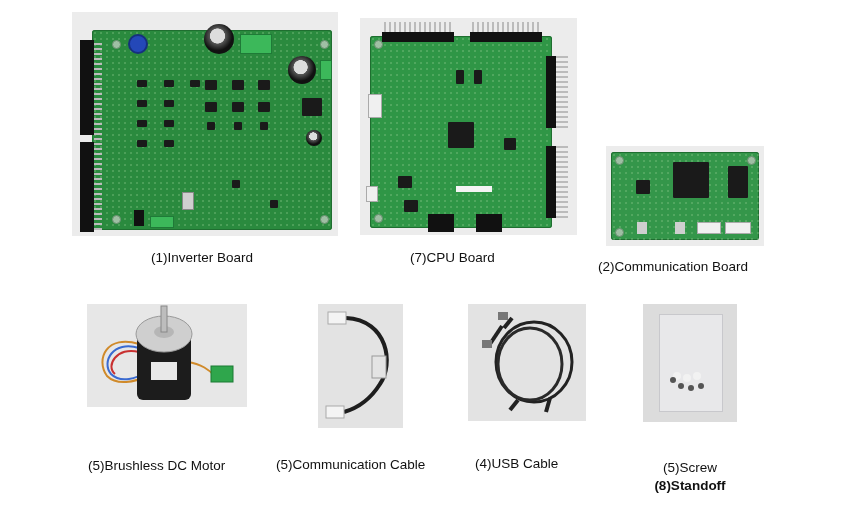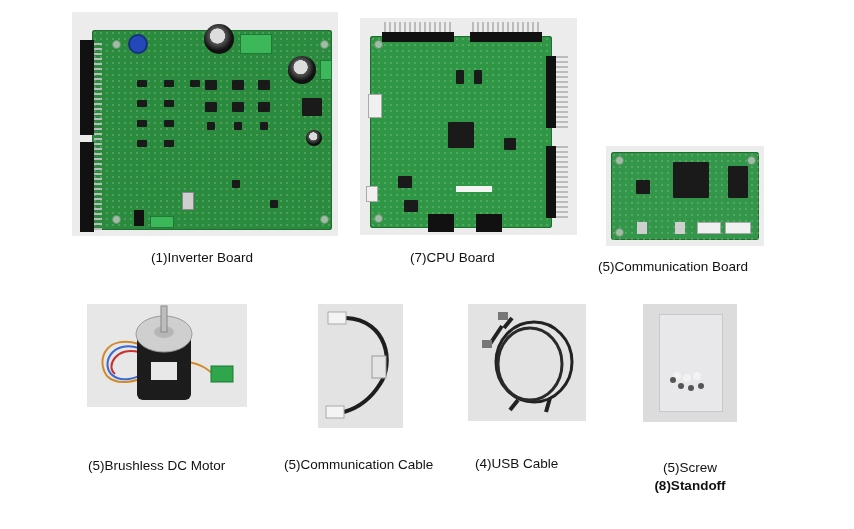--- a/index.html
+++ b/index.html
@@ -109,21 +109,21 @@
     <div class="chip" style="left:25px; top:28px; width:14px; height:14px;"></div>
     <div class="conn-w" style="left:86px; top:70px; width:22px; height:10px;"></div>
     <div class="conn-w" style="left:114px; top:70px; width:24px; height:10px;"></div>
     <div style="position:absolute; left:26px; top:70px; width:10px; height:12px; background:#cfcfcf;"></div>
     <div style="position:absolute; left:64px; top:70px; width:10px; height:12px; background:#cfcfcf;"></div>
     <div class="hole" style="left:4px; top:4px;"></div>
     <div class="hole" style="left:136px; top:4px;"></div>
     <div class="hole" style="left:4px; top:76px;"></div>
   </div>
 </div>
-<div class="caption" style="left:598px; top:259px;">(5)Communication Board</div>
+<div class="caption" style="left:598px; top:259px;">(2)Communication Board</div>
 
 <div class="photo" style="left:87px; top:304px; width:160px; height:103px; background:#e7e7e7;">
   <svg width="160" height="103" viewBox="0 0 160 103">
     <path d="M52 40 C20 30 8 55 20 72 C30 82 48 78 60 72" stroke="#d08a2a" stroke-width="2" fill="none"></path>
     <path d="M52 44 C26 36 14 58 24 70 C34 80 50 74 60 68" stroke="#3a6ad0" stroke-width="2" fill="none"></path>
     <path d="M52 48 C30 42 18 62 28 70" stroke="#c83030" stroke-width="2" fill="none"></path>
     <path d="M100 58 C115 60 122 66 128 72" stroke="#d08a2a" stroke-width="2" fill="none"></path>
     <rect x="50" y="30" width="54" height="66" rx="6" fill="#1c1c1c"></rect>
     <rect x="64" y="58" width="26" height="18" fill="#e8e8e8"></rect>
     <ellipse cx="77" cy="30" rx="28" ry="18" fill="#cfcfcf" stroke="#999"></ellipse>
@@ -135,21 +135,21 @@
 <div class="caption" style="left:88px; top:458px;">(5)Brushless DC Motor</div>
 
 <div class="photo" style="left:318px; top:304px; width:85px; height:124px; background:#e3e3e3;">
   <svg width="85" height="124" viewBox="0 0 85 124">
     <path d="M28 14 C70 16 76 60 62 80 C52 96 40 104 26 108" stroke="#1e1e1e" stroke-width="4" fill="none"></path>
     <rect x="54" y="52" width="14" height="22" fill="#e4e4e4" stroke="#999"></rect>
     <rect x="10" y="8" width="18" height="12" fill="#f4f4f4" stroke="#aaa"></rect>
     <rect x="8" y="102" width="18" height="12" fill="#f4f4f4" stroke="#aaa"></rect>
   </svg>
 </div>
-<div class="caption" style="left:284px; top:457px;">(5)Communication Cable</div>
+<div class="caption" style="left:276px; top:457px;">(5)Communication Cable</div>
 
 <div class="photo" style="left:468px; top:304px; width:118px; height:117px; background:#e3e3e3;">
   <svg width="118" height="117" viewBox="0 0 118 117">
     <ellipse cx="66" cy="58" rx="38" ry="40" stroke="#222" stroke-width="3" fill="none"></ellipse>
     <ellipse cx="62" cy="60" rx="32" ry="36" stroke="#2a2a2a" stroke-width="3" fill="none"></ellipse>
     <path d="M34 22 L22 40" stroke="#222" stroke-width="4"></path>
     <path d="M44 14 L36 24" stroke="#222" stroke-width="4"></path>
     <rect x="14" y="36" width="10" height="8" fill="#777"></rect>
     <rect x="30" y="8" width="10" height="8" fill="#777"></rect>
     <path d="M50 96 L42 106" stroke="#222" stroke-width="4"></path>

